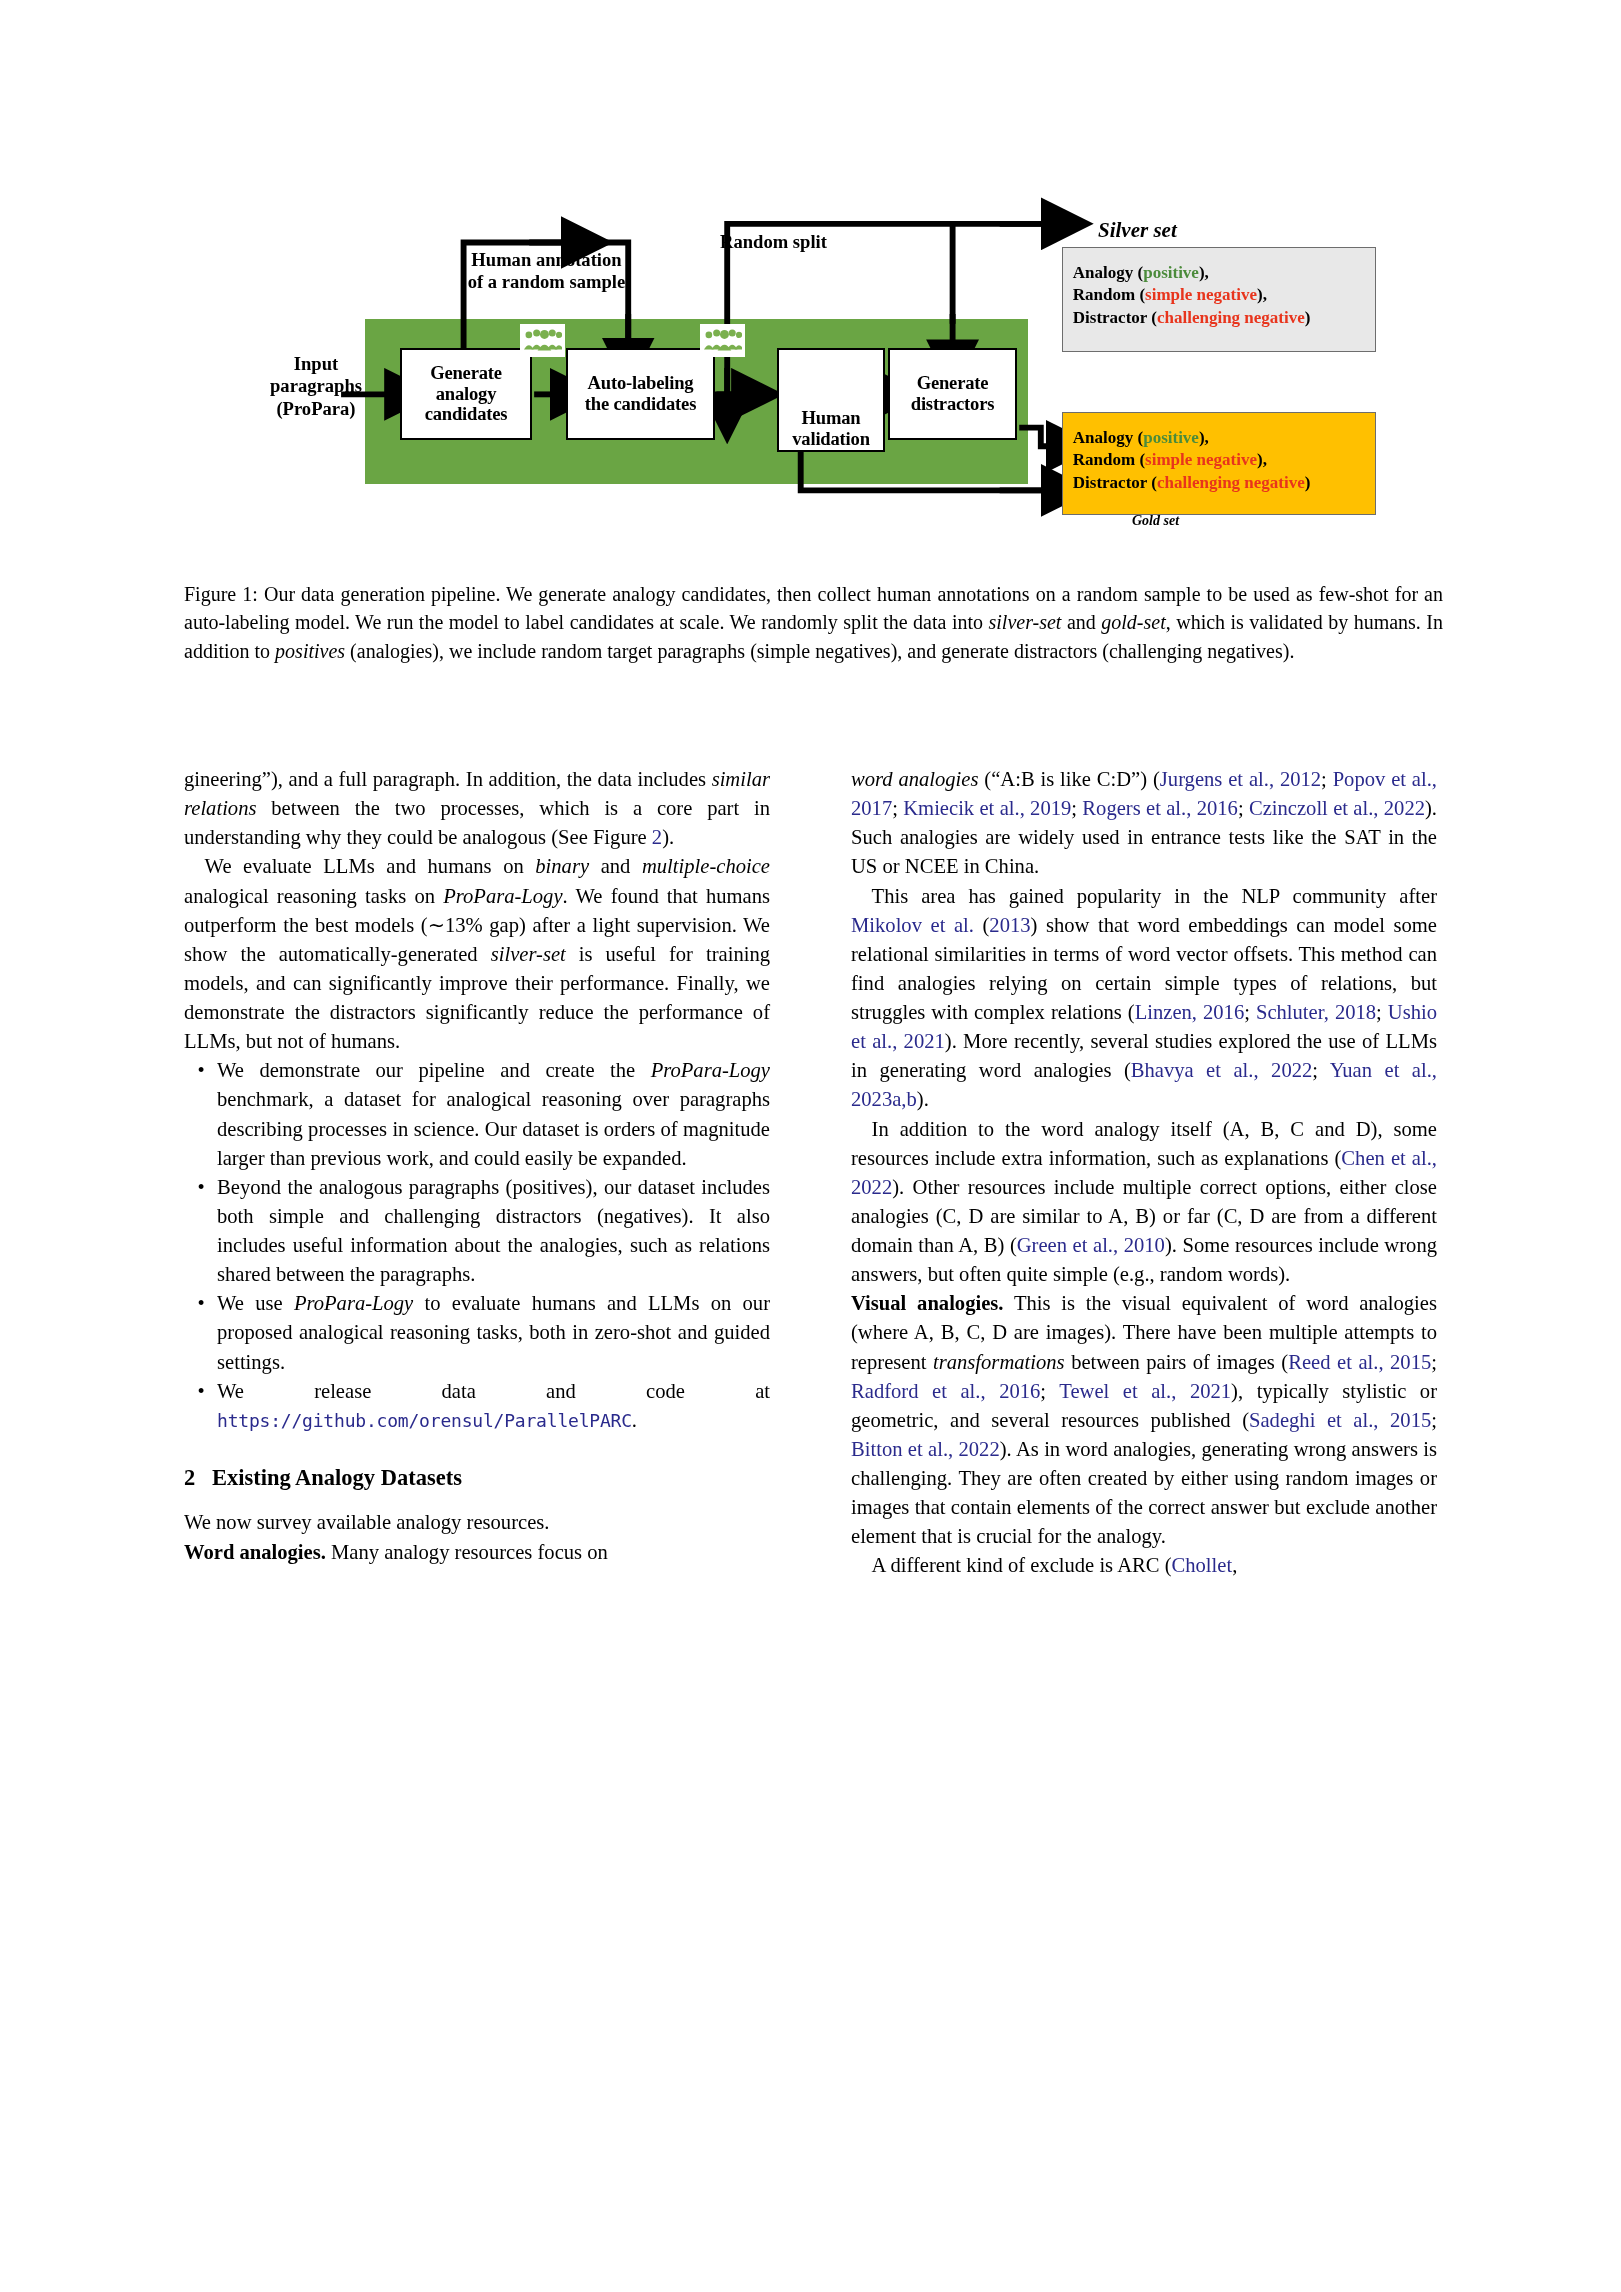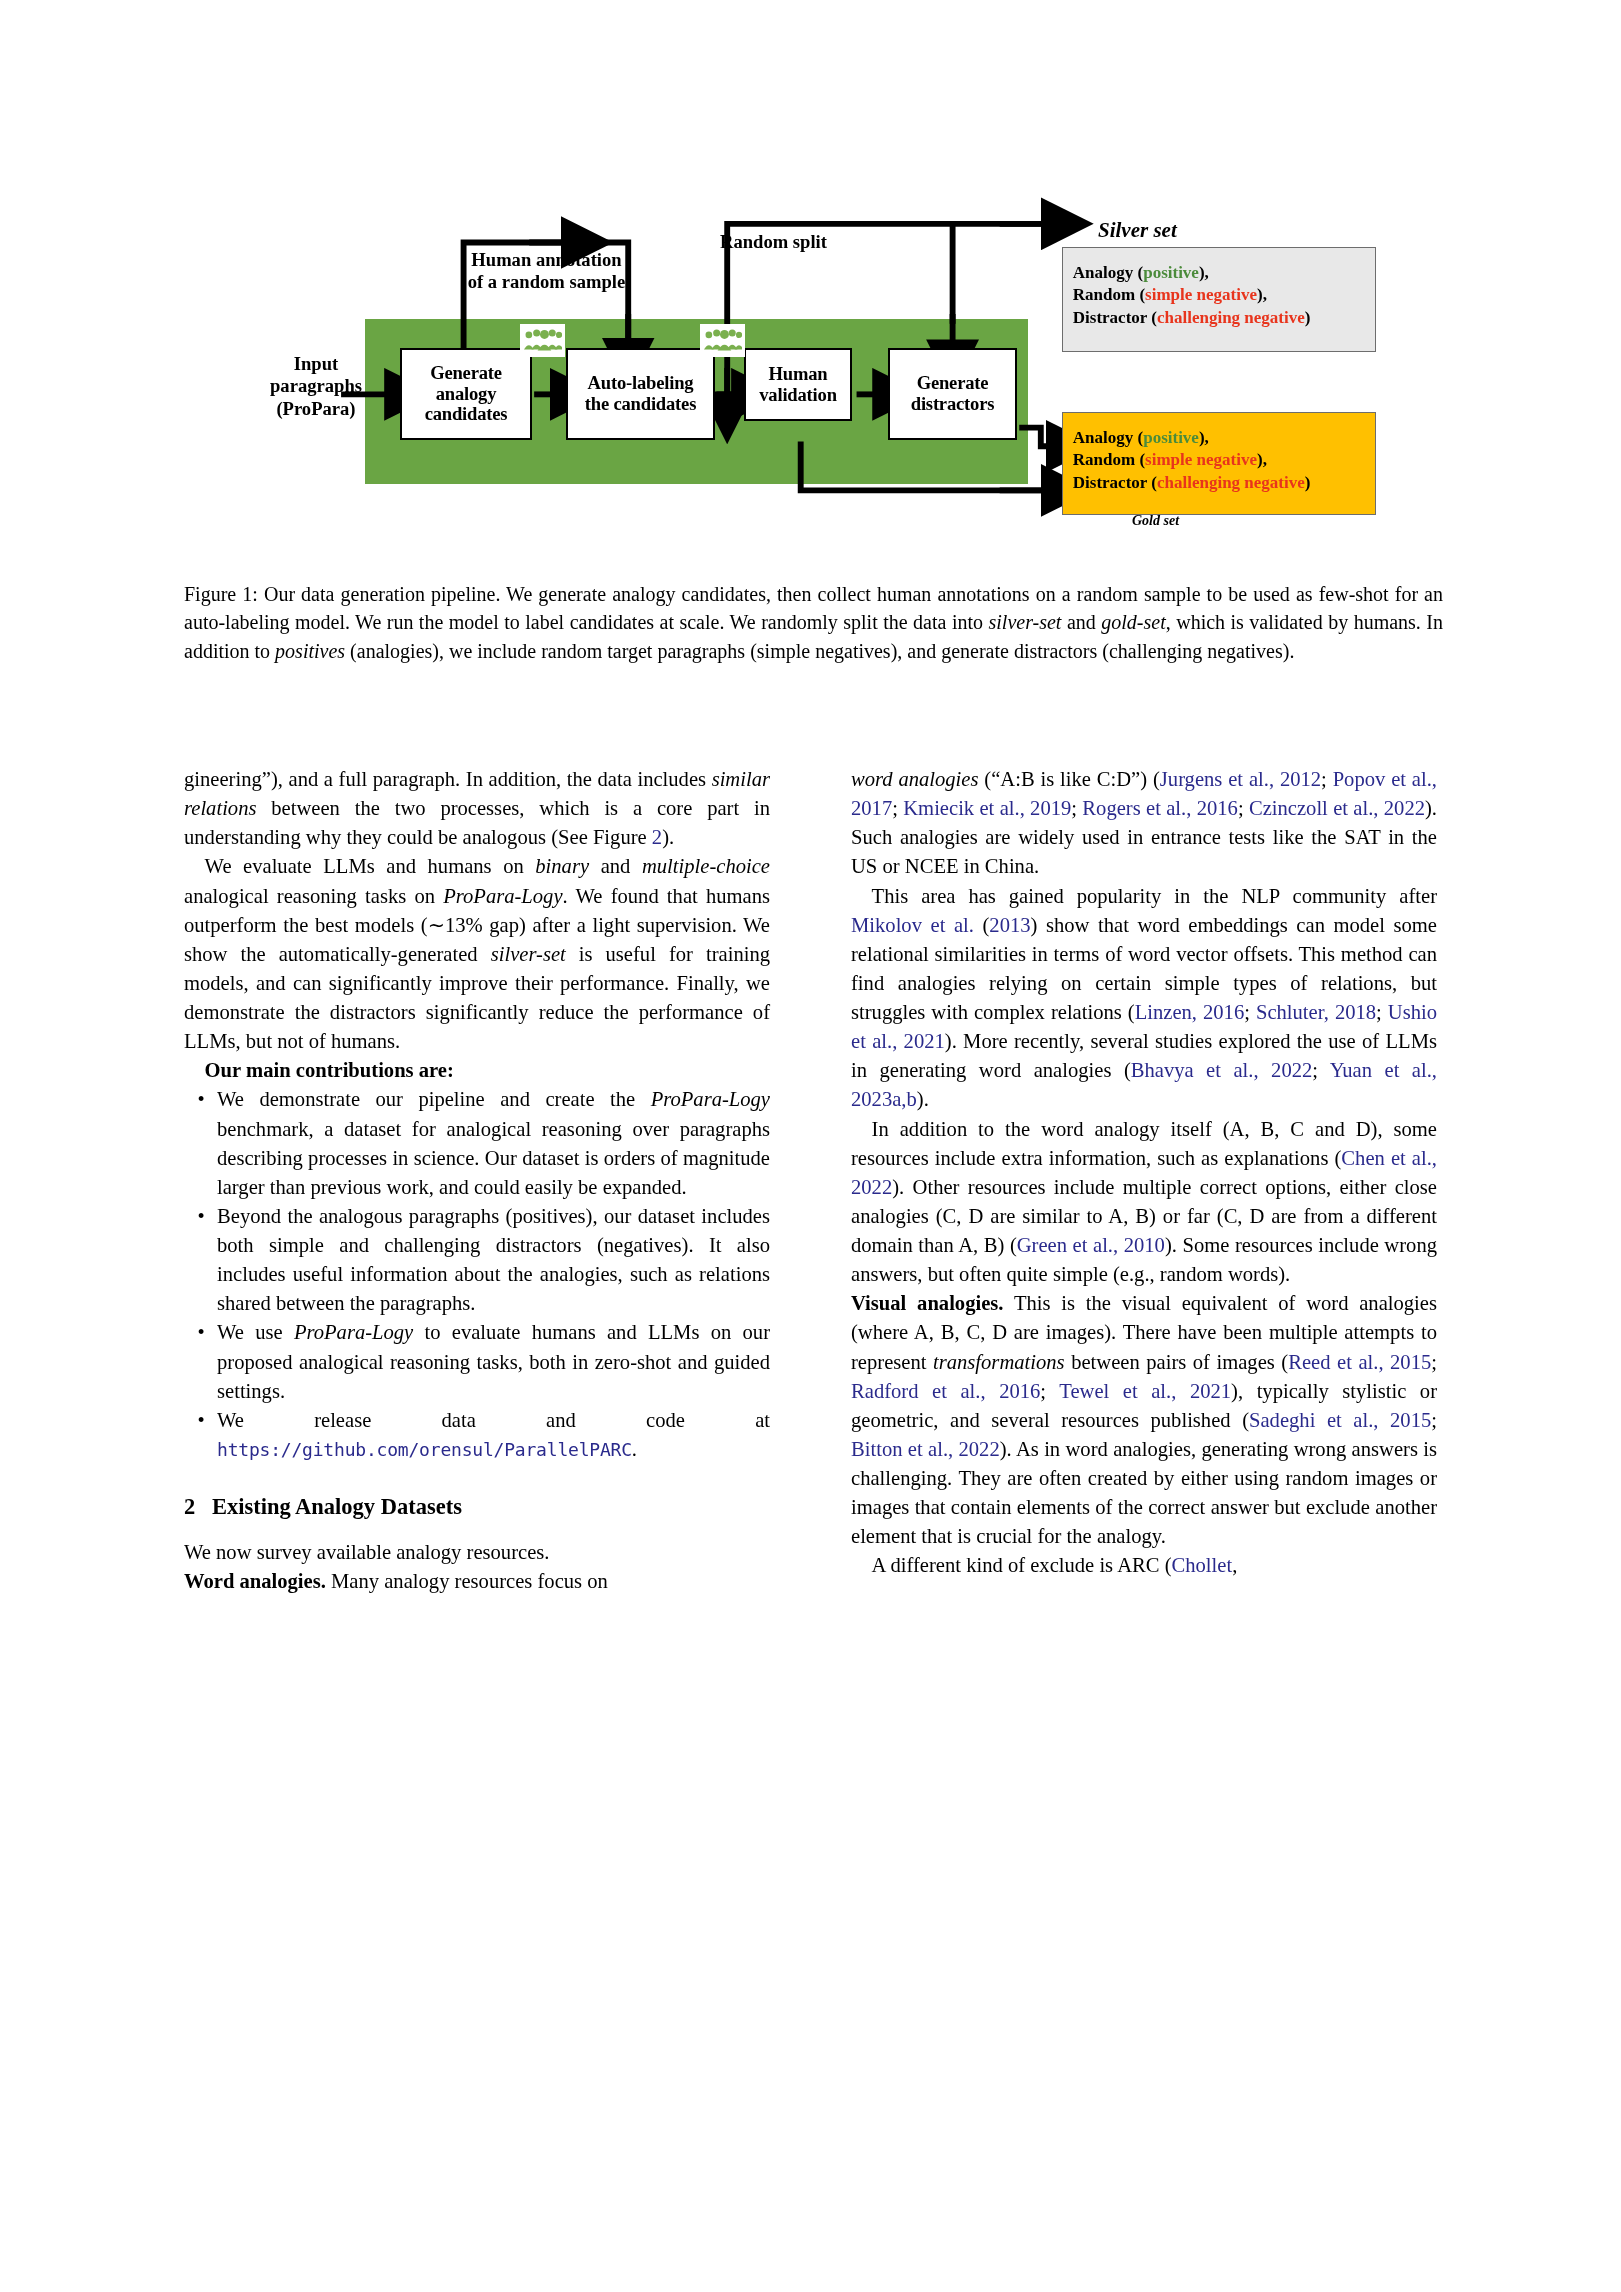--- a/index.html
+++ b/index.html
@@ -51,21 +51,21 @@
     text-align: center;
     display: flex;
     align-items: center;
     justify-content: center;
     box-sizing: border-box;
     letter-spacing: -0.2px;
   }
 
   .box-generate-analogy { left: 400px; top: 181px; width: 132px; height: 92px; }
   .box-auto-label       { left: 566px; top: 181px; width: 149px; height: 92px; }
-  .box-human-valid      { left: 744px; top: 181px; width: 108px; height: 73px; }
+  .box-human-valid      { left: 777px; top: 181px; width: 108px; height: 104px; align-items: flex-end; }
   .box-generate-distr   { left: 888px; top: 181px; width: 129px; height: 92px; }
 
   .input-label {
     position: absolute;
     left: 250px;
     top: 186px;
     width: 132px;
     text-align: center;
     font-weight: bold;
     font-size: 18.6px;
@@ -386,21 +386,20 @@
   <div class="caption">
     <span>Figure 1:</span><span> Our data generation pipeline. We generate analogy candidates, then collect human annotations on a random sample to be used as few-shot for an auto-labeling model. We run the model to label candidates at scale. We randomly split the data into </span><span class="ital">silver-set</span><span> and </span><span class="ital">gold-set</span><span>, which is validated by humans. In addition to </span><span class="ital">positives</span><span> (analogies), we include random target paragraphs (simple negatives), and generate distractors (challenging negatives).</span>
   </div>
 
   <div class="col col-left">
 
     <p><span>gineering”), and a full paragraph. In addition, the data includes </span><span class="ital">similar relations</span><span> between the two processes, which is a core part in understanding why they could be analogous (See Figure </span><span class="cite">2</span><span>).</span></p>
 
     <p class="indent"><span>We evaluate LLMs and humans on </span><span class="ital">binary</span><span> and </span><span class="ital">multiple-choice</span><span> analogical reasoning tasks on </span><span class="ital">ProPara-Logy</span><span>. We found that humans outperform the best models (∼13% gap) after a light supervision. We show the automatically-generated </span><span class="ital">silver-set</span><span> is useful for training models, and can significantly improve their performance. Finally, we demonstrate the distractors significantly reduce the performance of LLMs, but not of humans.</span></p>
 
-    <p class="contrib-head">Our main contributions are:</p>
 
     <ul class="contribs">
 
       <li><span>We demonstrate our pipeline and create the </span><span class="ital">ProPara-Logy</span><span> benchmark, a dataset for analogical reasoning over paragraphs describing processes in science. Our dataset is orders of magnitude larger than previous work, and could easily be expanded.</span></li>
 
       <li><span>Beyond the analogous paragraphs (positives), our dataset includes both simple and challenging distractors (negatives). It also includes useful information about the analogies, such as relations shared between the paragraphs.</span></li>
 
       <li><span>We use </span><span class="ital">ProPara-Logy</span><span> to evaluate humans and LLMs on our proposed analogical reasoning tasks, both in zero-shot and guided settings.</span></li>
 
       <li><span>We release data and code at </span><span class="url">https://github.com/orensul/ParallelPARC</span><span>.</span></li>

